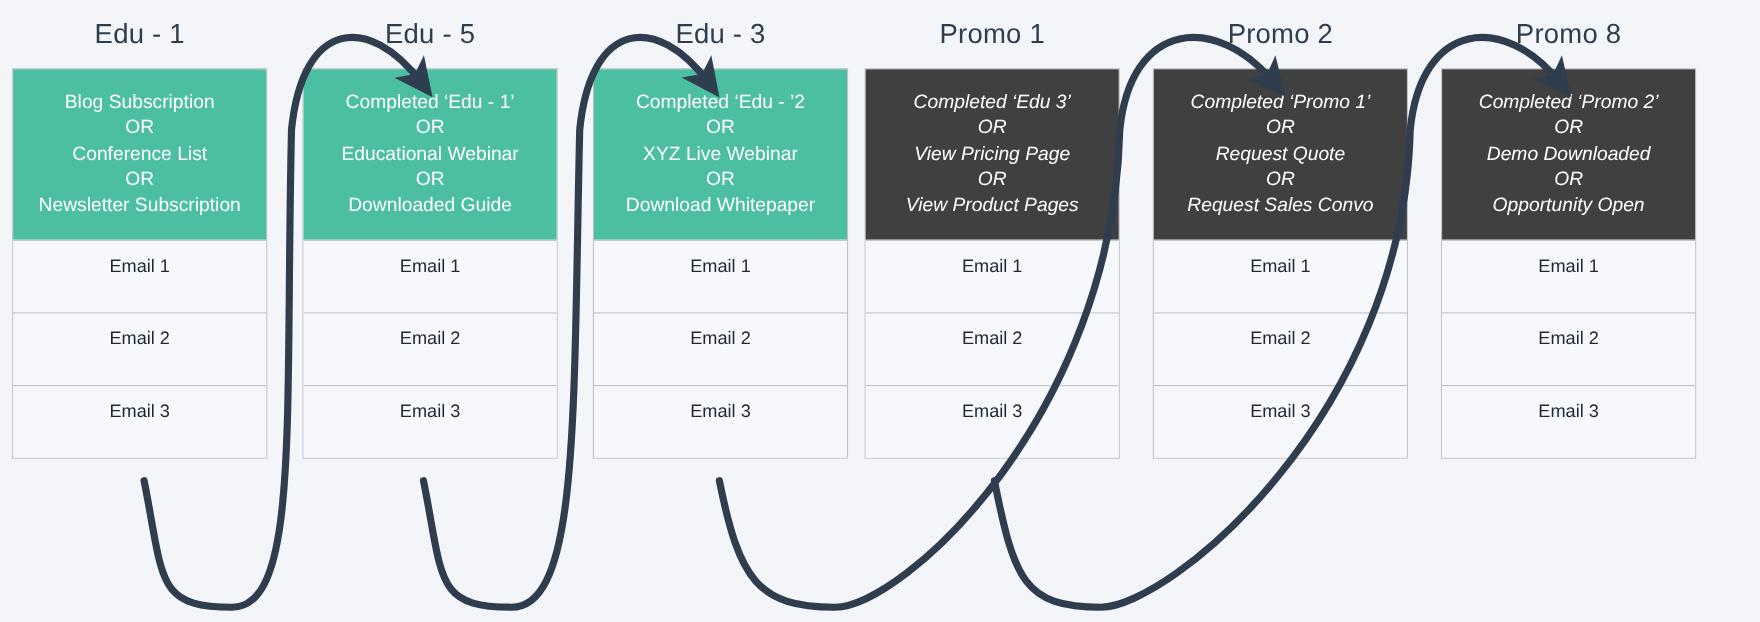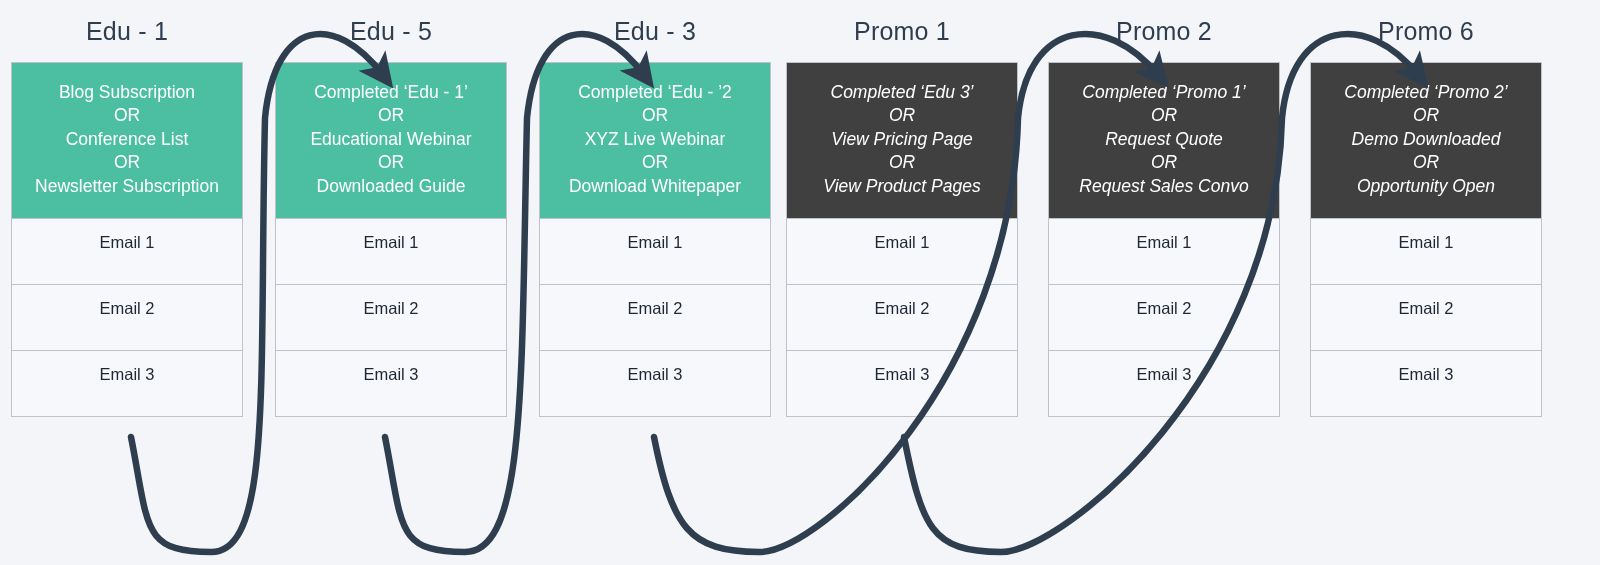--- a/index.html
+++ b/index.html
@@ -171,21 +171,21 @@
         <span class="header-line">OR</span>
         <span class="header-line">Request Sales Convo</span>
       </div>
       <div class="email-row">Email 1</div>
       <div class="email-row">Email 2</div>
       <div class="email-row">Email 3</div>
     </div>
   </div>
 
   <div class="column" style="left:1310px;">
-    <div class="col-title">Promo 6</div>
+    <div class="col-title">Promo 8</div>
     <div class="card">
       <div class="card-header orange">
         <span class="header-line">Completed ‘Promo 2’</span>
         <span class="header-line">OR</span>
         <span class="header-line">Demo Downloaded</span>
         <span class="header-line">OR</span>
         <span class="header-line">Opportunity Open</span>
       </div>
       <div class="email-row">Email 1</div>
       <div class="email-row">Email 2</div>

